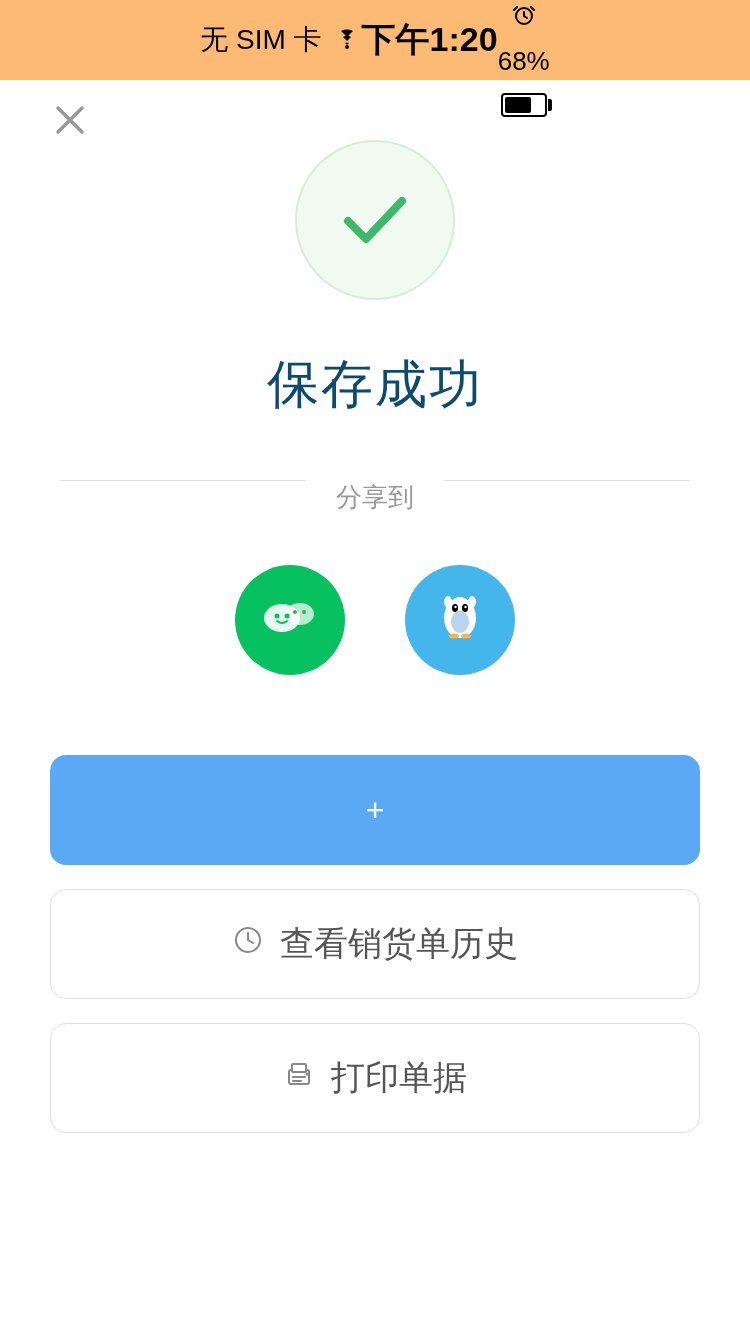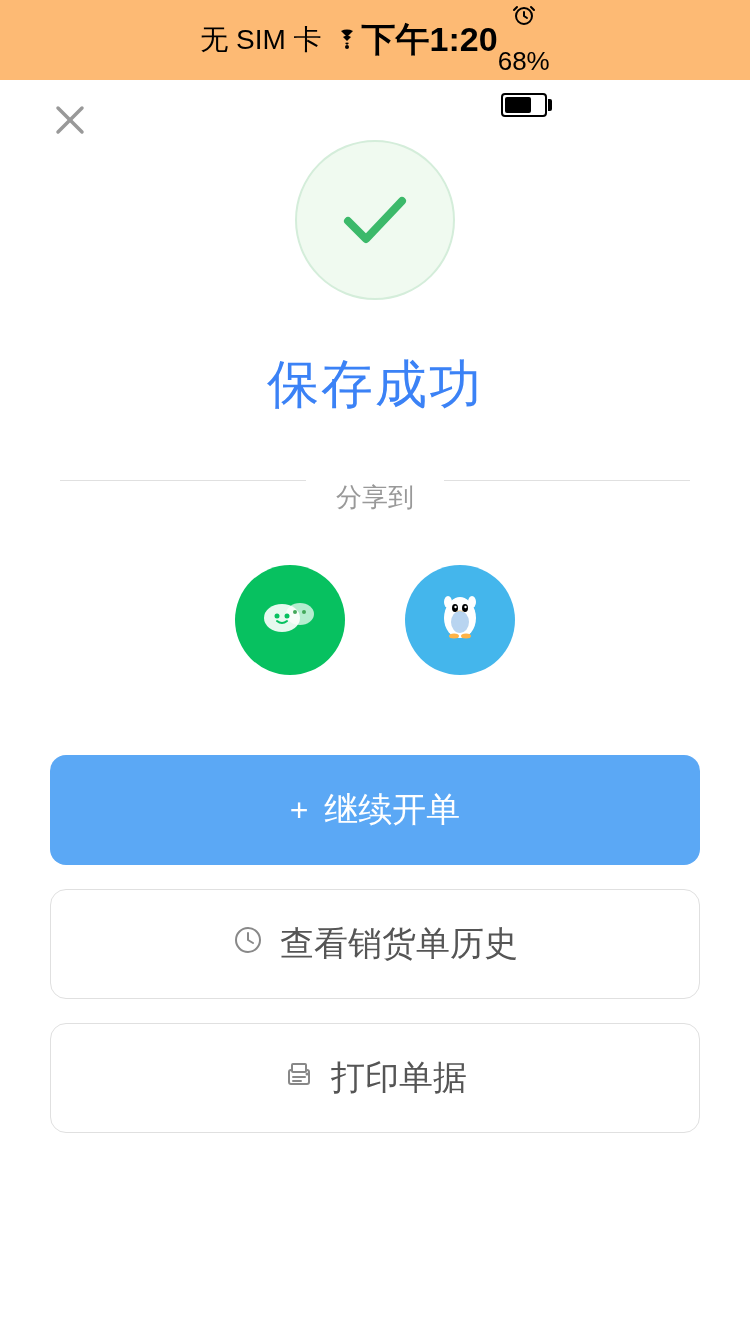--- a/index.html
+++ b/index.html
@@ -123,21 +123,21 @@
 
     .success-circle svg {
       width: 90px;
       height: 90px;
     }
 
     
     .success-title {
       font-size: 52px;
       font-weight: 500;
-      color: #3b82f6;
+      color: #0c4a6e;
       margin-bottom: 60px;
       letter-spacing: 2px;
       font-family: Liberation Serif, serif;
     }
 
     
     .share-section {
       width: 100%;
       display: flex;
       padding: 0 60px;
@@ -315,21 +315,20 @@
 
         <ellipse cx="20" cy="14" rx="4" ry="6" fill="white"></ellipse>
         <ellipse cx="44" cy="14" rx="4" ry="6" fill="white"></ellipse>
       </svg>
     </div>
   </div>
 
   <div class="action-buttons">
     <button class="btn btn-primary">
       <span class="btn-icon">+</span>
-      <span>继续开单</span>
     </button>
     <button class="btn btn-secondary">
       <span class="btn-icon">
         <svg width="32" height="32" viewBox="0 0 32 32" fill="none">
           <circle cx="16" cy="16" r="12" stroke="#888" stroke-width="2"></circle>
           <path d="M16 9v7l5 3" stroke="#888" stroke-width="2" stroke-linecap="round" stroke-linejoin="round"></path>
         </svg>
       </span>
       <span>查看销货单历史</span>
     </button>

